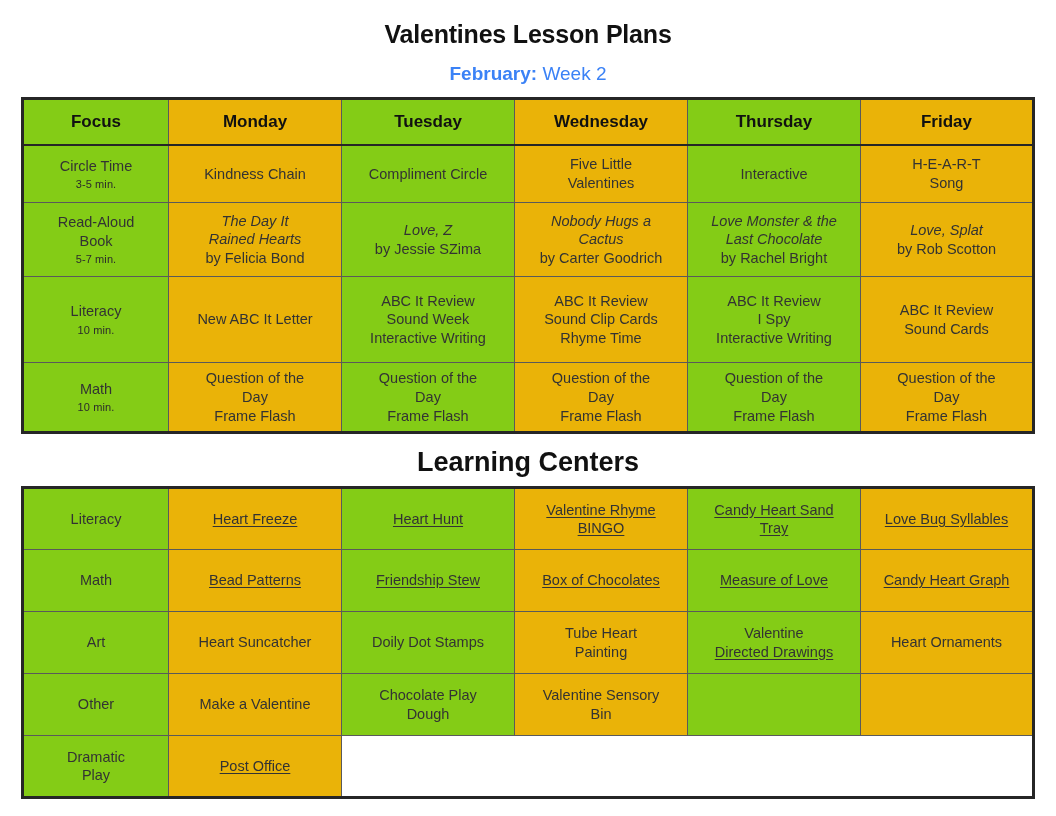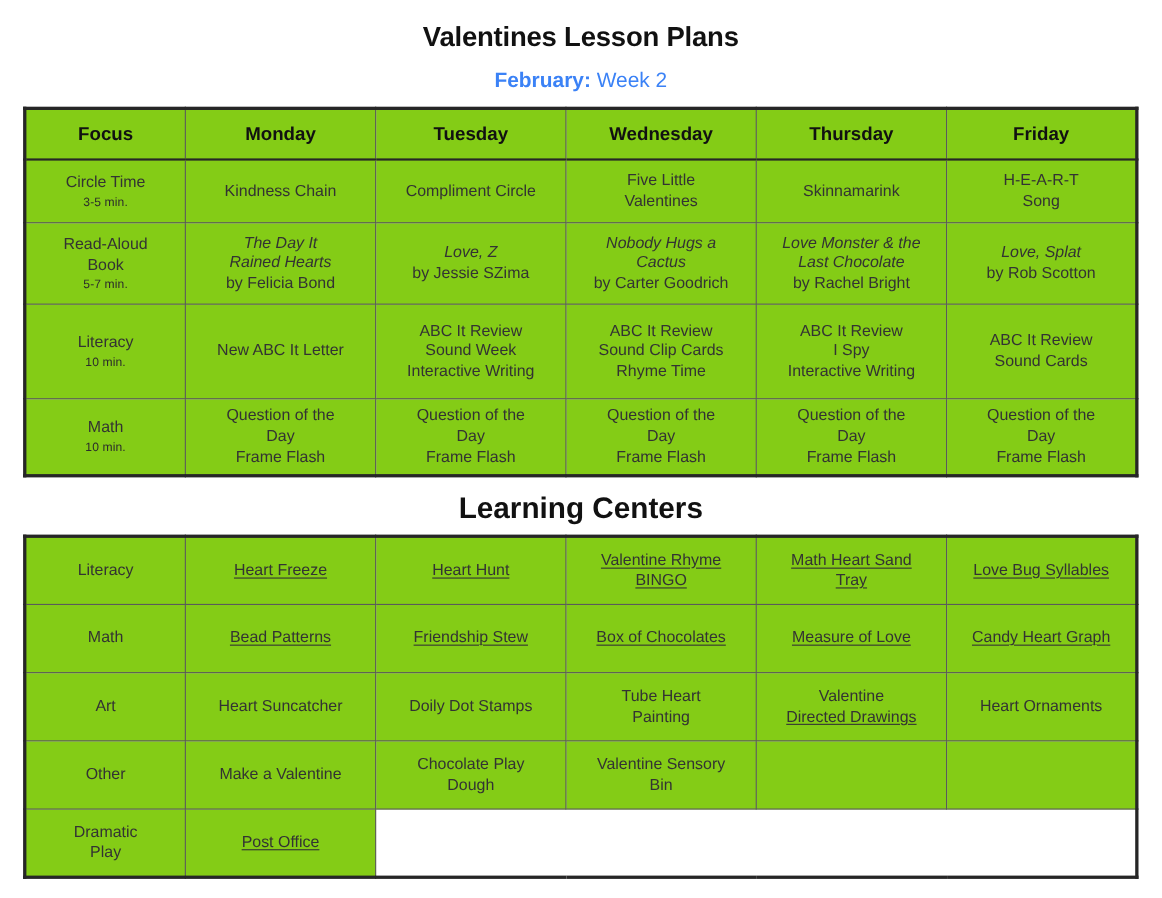--- a/index.html
+++ b/index.html
@@ -70,21 +70,21 @@
     padding: 6px 22px;
     font-size: 14.5px;
     line-height: 1.28;
     color: #333333;
     font-weight: normal;
   }
   
   col.c-focus { width: 146px; }
   col.c-day   { width: 173px; }
 
-  .shaded { background: #84cc16; }
+  .shaded { background: #eab308; }
   .plain  { background: #84cc16; }
 
   
   table.plan thead th {
     font-size: 17px;
     font-weight: bold;
     color: #111111;
     padding: 11px 4px;
     border-bottom: 2px solid #262626;
   }
@@ -162,21 +162,21 @@
             <td class="shaded">
               <span class="cell-line">Kindness Chain</span>
             </td>
             <td class="plain">
               <span class="cell-line">Compliment Circle</span>
             </td>
             <td class="shaded">
               <span class="cell-line">Five Little Valentines</span>
             </td>
             <td class="plain">
-              <span class="cell-line">Skinnamarink</span>
+              <span class="cell-line">Interactive</span>
             </td>
             <td class="shaded">
               <span class="cell-line">H-E-A-R-T</span>
               <span class="cell-line">Song</span>
             </td>
           </tr>
           <tr class="r-read">
             <td class="focus-cell plain">
               <span class="cell-line">Read-Aloud</span>
               <span class="cell-line">Book</span>
@@ -285,21 +285,21 @@
               <span class="cell-line uline">Heart Freeze</span>
             </td>
             <td class="plain">
               <span class="cell-line uline">Heart Hunt</span>
             </td>
             <td class="shaded">
               <span class="cell-line uline">Valentine Rhyme</span>
               <span class="cell-line uline">BINGO</span>
             </td>
             <td class="plain">
-              <span class="cell-line uline">Math Heart Sand</span>
+              <span class="cell-line uline">Candy Heart Sand</span>
               <span class="cell-line uline">Tray</span>
             </td>
             <td class="shaded">
               <span class="cell-line uline">Love Bug Syllables</span>
             </td>
           </tr>
           <tr class="lc-row">
             <td class="focus-cell plain">
               <span class="cell-line">Math</span>
             </td>

